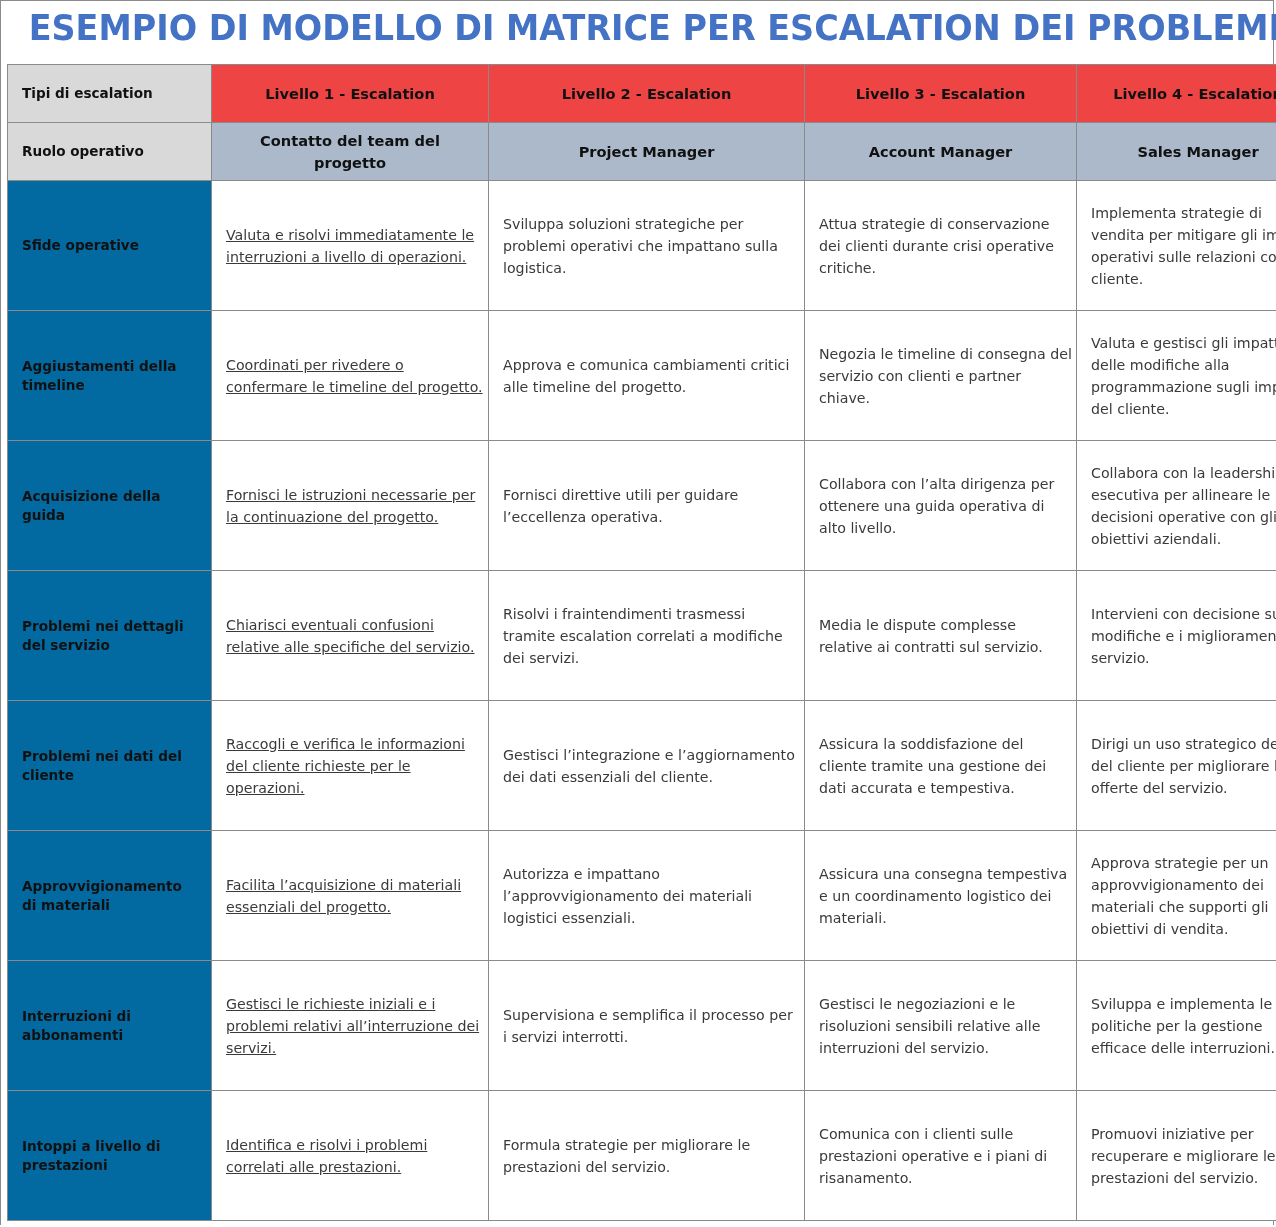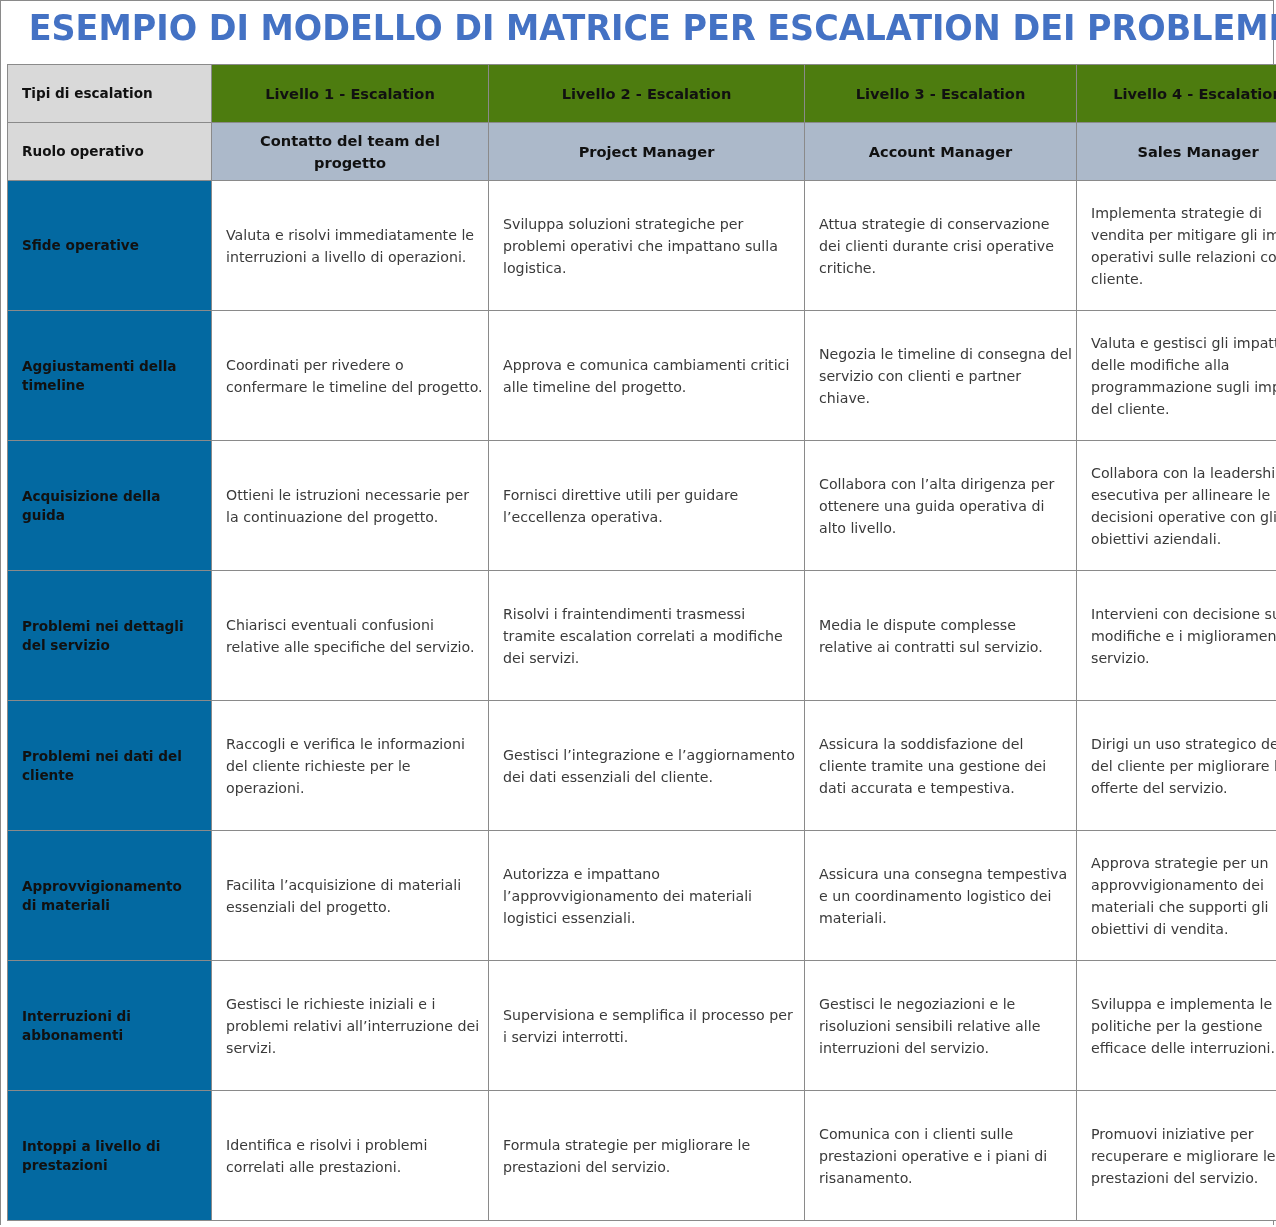--- a/index.html
+++ b/index.html
@@ -2,30 +2,30 @@
 <html><head>
 <meta charset="utf-8">
 <style>
   html, body { margin: 0; padding: 0; background: #ffffff; }
   body { width: 1276px; height: 1227px; position: relative; overflow: hidden; font-family: "DejaVu Sans", sans-serif; }
   .frame { position: absolute; left: 0; top: 0; width: 1274px; height: 1225px; border: 1px solid #8a8a8a; border-bottom: none; box-sizing: border-box; }
   .title { position: absolute; left: 0; top: 6px; width: 1276px; text-align: center; color: #4472c4; font-family: "DejaVu Sans", sans-serif; font-weight: bold; font-size: 35px; letter-spacing: 0px; white-space: nowrap; transform: scaleX(0.955); transform-origin: center top; line-height: 44px; }
   table { position: absolute; left: 7px; top: 64px; border-collapse: collapse; table-layout: fixed; width: 1261px; }
   td { border: 1px solid #8a8a8a; padding: 0 14px; font-size: 14.2px; color: #3a3a3a; vertical-align: middle; line-height: 22px; box-sizing: border-box; }
   .c0 { width: 204px; }
-  .c1 { width: 277px; }
+  .c1 { width: 277px; text-decoration: underline; }
   .c2 { width: 316px; }
   .c3 { width: 272px; }
   .c4 { width: 243px; }
   tr.h { height: 58px; }
   tr.d { height: 130px; }
   td.lbl { font-weight: bold; color: #111; font-size: 13.6px; line-height: 19px; }
   tr.h td.lbl { background: #d9d9d9; }
   tr.d td.lbl { background: #0369a1; }
-  td.lvl { background: #4d7c0f; text-align: center; font-weight: bold; color: #111; font-size: 14.6px; }
+  td.lvl { background: #ef4444; text-align: center; font-weight: bold; color: #111; font-size: 14.6px; }
   td.role { background: #acb9ca; text-align: center; font-weight: bold; color: #111; font-size: 14.6px; }
   td.txt { background: #ffffff; }
   td.c1, td.c2, td.c3, td.c4 { padding-right: 4px; }
 </style>
 </head>
 <body>
 
 <div class="frame"></div>
 <div class="title">ESEMPIO DI MODELLO DI MATRICE PER ESCALATION DEI PROBLEMI</div>
 
@@ -62,21 +62,21 @@
   </tr>
   <tr class="d">
     <td class="lbl">Aggiustamenti della timeline</td>
     <td class="txt c1">Coordinati per rivedere o confermare le timeline del progetto.</td>
     <td class="txt c2">Approva e comunica cambiamenti critici alle timeline del progetto.</td>
     <td class="txt c3">Negozia le timeline di consegna del servizio con clienti e partner chiave.</td>
     <td class="txt c4">Valuta e gestisci gli impatti delle modifiche alla programmazione sugli impegni del cliente.</td>
   </tr>
   <tr class="d">
     <td class="lbl">Acquisizione della guida</td>
-    <td class="txt c1">Ottieni le istruzioni necessarie per la continuazione del progetto.</td>
+    <td class="txt c1">Fornisci le istruzioni necessarie per la continuazione del progetto.</td>
     <td class="txt c2">Fornisci direttive utili per guidare l’eccellenza operativa.</td>
     <td class="txt c3">Collabora con l’alta dirigenza per ottenere una guida operativa di alto livello.</td>
     <td class="txt c4">Collabora con la leadership esecutiva per allineare le decisioni operative con gli obiettivi aziendali.</td>
   </tr>
   <tr class="d">
     <td class="lbl">Problemi nei dettagli del servizio</td>
     <td class="txt c1">Chiarisci eventuali confusioni relative alle specifiche del servizio.</td>
     <td class="txt c2">Risolvi i fraintendimenti trasmessi tramite escalation correlati a modifiche dei servizi.</td>
     <td class="txt c3">Media le dispute complesse relative ai contratti sul servizio.</td>
     <td class="txt c4">Intervieni con decisione sulle modifiche e i miglioramenti del servizio.</td>

